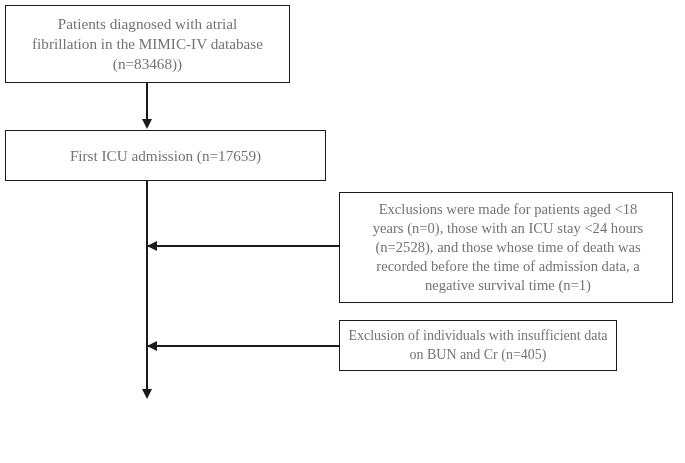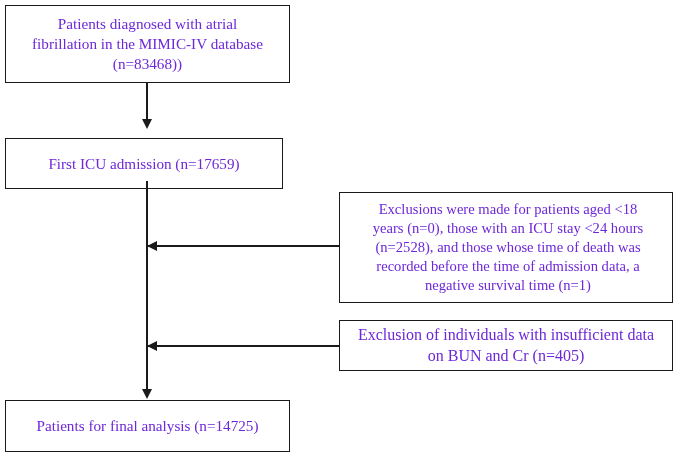--- a/index.html
+++ b/index.html
@@ -18,37 +18,37 @@
 
   .node {
     position: absolute;
     box-sizing: border-box;
     border: 1.6px solid #1a1a1a;
     background: #ffffff;
     display: flex;
     align-items: center;
     justify-content: center;
     text-align: center;
-    color: #6d28d9;
+    color: #737373;
     line-height: 1.30;
     padding: 3px 8px;
   }
 
   .node-text {
     display: block;
     width: 100%;
     white-space: pre-line;
   }
 
   
   #node-source   { left: 5px;   top: 5px;   width: 285px; height: 78px;  font-size: 15.2px; }
-  #node-icu      { left: 5px;   top: 130px; width: 278px; height: 51px;  font-size: 15.2px; margin-top: 8px; }
+  #node-icu      { left: 5px;   top: 130px; width: 321px; height: 51px;  font-size: 15.2px; }
   #node-final    { left: 5px;   top: 400px; width: 285px; height: 52px;  font-size: 15.2px; }
   #node-excl-1   { left: 339px; top: 192px; width: 334px; height: 111px; font-size: 14.6px; padding-left: 12px; }
-  #node-excl-2   { left: 339px; top: 320px; width: 334px; height: 51px;  font-size: 16px; }
+  #node-excl-2   { left: 339px; top: 320px; width: 278px; height: 51px;  font-size: 14px; }
 
   
   .conn {
     position: absolute;
     background: #1a1a1a;
   }
   .v-line { width: 2px; }
   .h-line { height: 2px; }
 
   
@@ -100,23 +100,20 @@
 (n=2528), and those whose time of death was
 recorded before the time of admission data, a
 negative survival time (n=1)</span>
   </div>
 
   <div class="node" id="node-excl-2">
     <span class="node-text">Exclusion of individuals with insufficient data
 on BUN and Cr (n=405)</span>
   </div>
 
-  <div class="node" id="node-final">
-    <span class="node-text">Patients for final analysis (n=14725)</span>
-  </div>
 
   <div class="conn v-line" id="trunk-1"></div>
   <div class="arrow-down" id="arrow-to-icu"></div>
 
   <div class="conn v-line" id="trunk-2"></div>
   <div class="arrow-down" id="arrow-to-final"></div>
 
   <div class="conn h-line" id="feed-1"></div>
   <div class="arrow-left" id="arrow-excl-1"></div>
 

